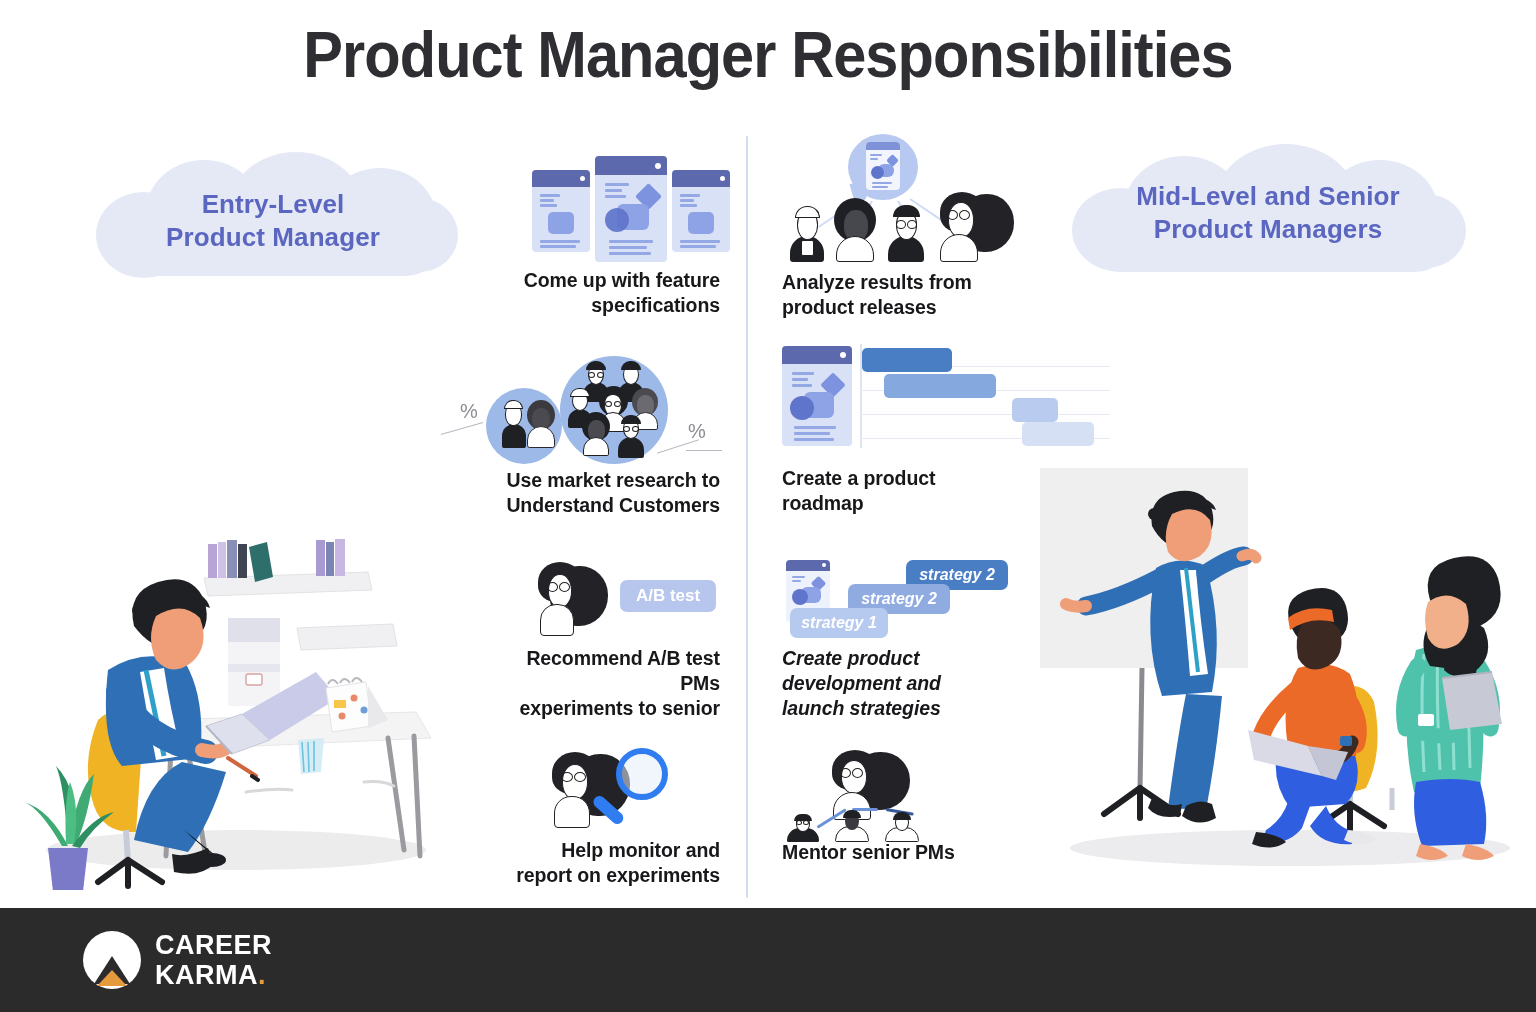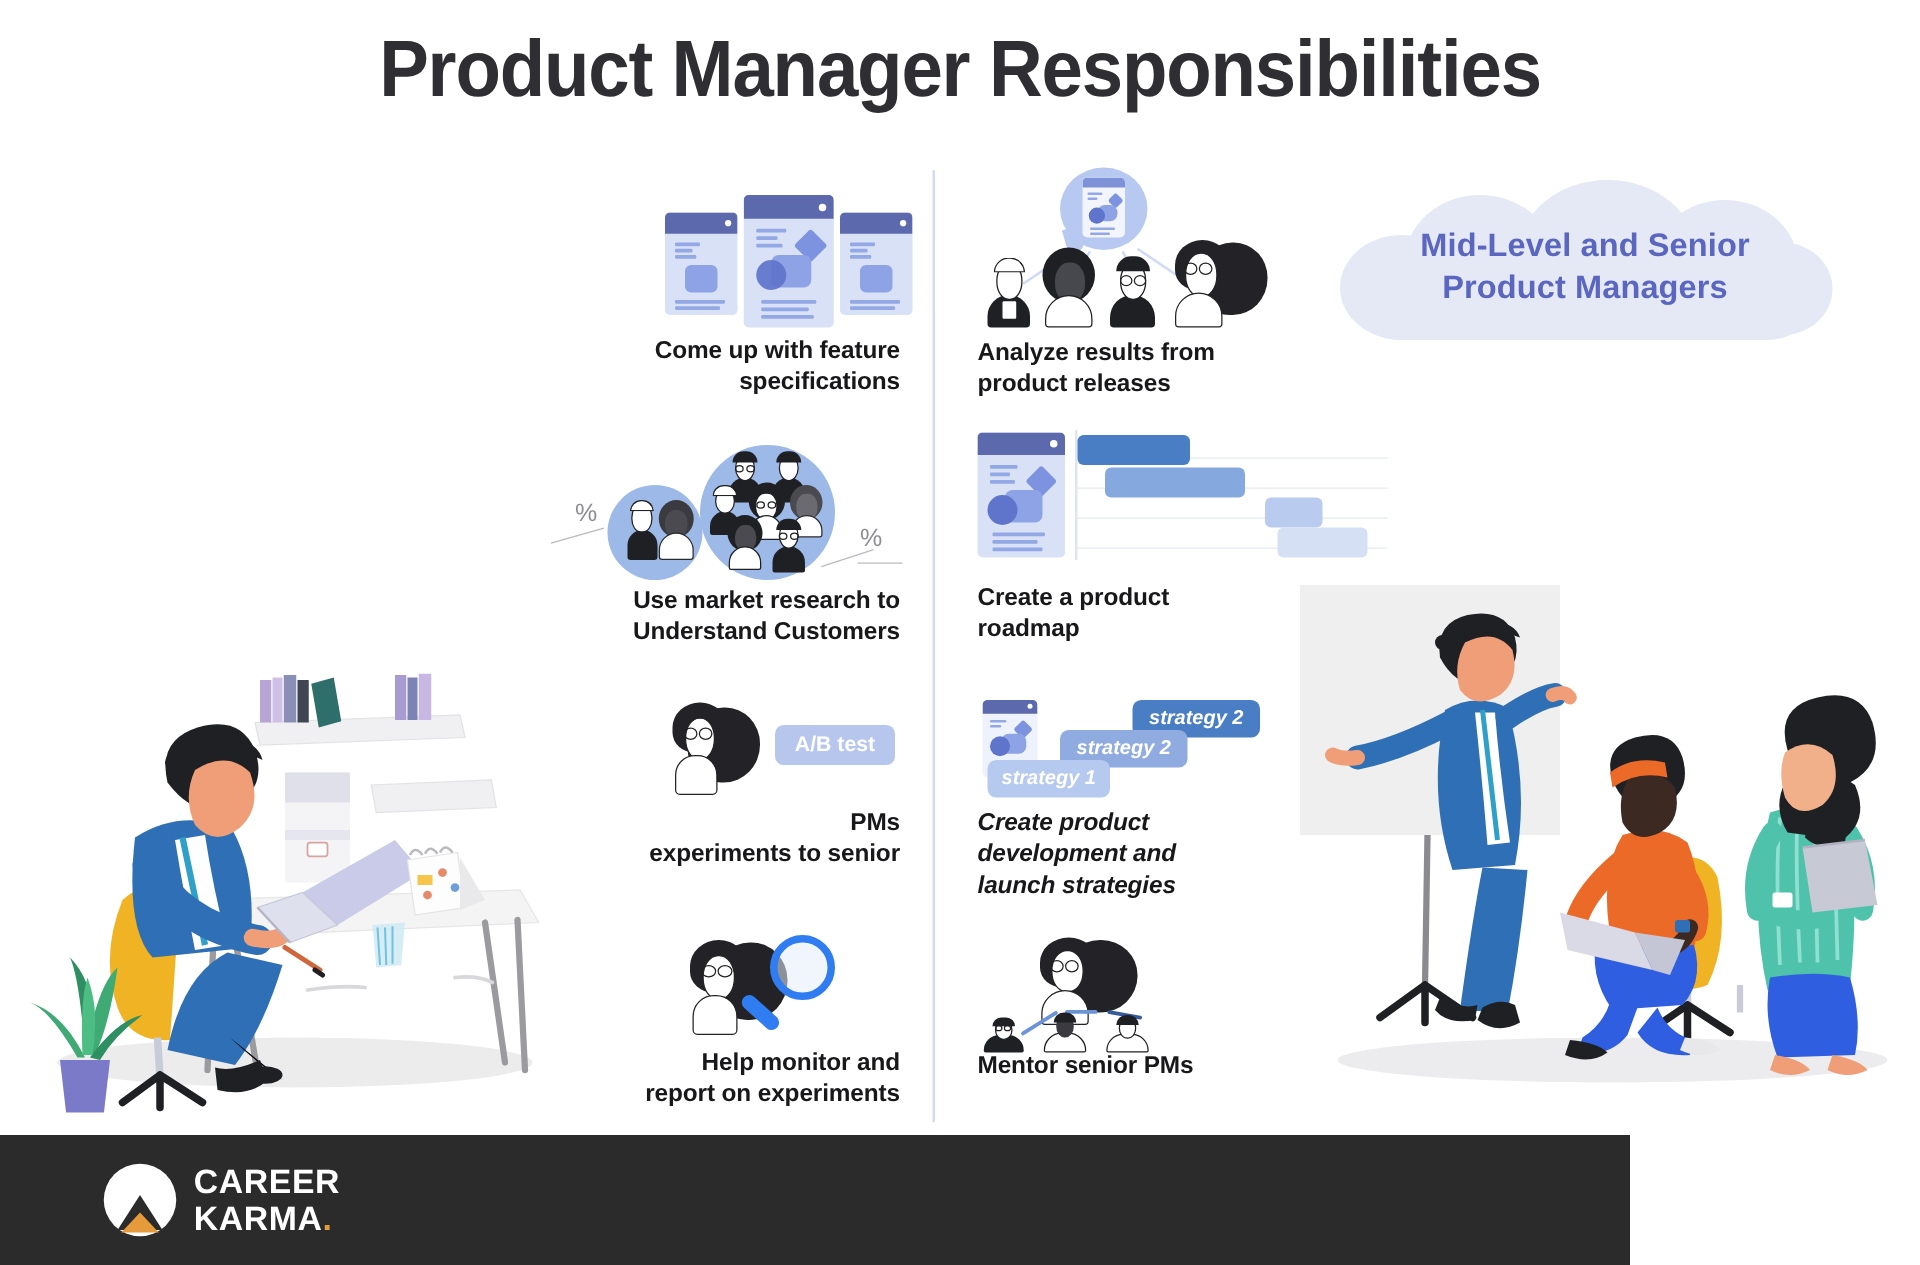--- a/index.html
+++ b/index.html
@@ -71,21 +71,21 @@
   .gantt .grow { position: absolute; left: 0; right: 0; height: 1px; background: #e4e9f2; }
   .gantt .gbar { position: absolute; border-radius: 5px; }
   .gantt .gaxis { position: absolute; left: 0; top: 0; bottom: 0; width: 1.5px; background: #dfe5f0; }
 
   
   .pct { position: absolute; font-size: 20px; color: #8c8c94; font-weight: 500; }
   .pline { position: absolute; background: #b9b9c2; height: 1.4px; }
 
   
   .footer {
-    position: absolute; left: 0; bottom: 0; width: 1304px; height: 104px;
+    position: absolute; left: 0; bottom: 0; width: 1536px; height: 104px;
     background: #2b2b2b;
   }
   .logo-mark { position: absolute; left: 82px; top: 22px; width: 60px; height: 60px; }
   .logo-text {
     position: absolute; left: 155px; top: 22px;
     color: #ffffff; font-weight: 700; font-size: 27px; line-height: 30px;
     letter-spacing: 0.5px;
     font-family: "Liberation Sans Narrow","Liberation Sans",sans-serif;
   }
   .logo-dot { color: #e59a3c; }
@@ -93,20 +93,32 @@
   
   .illus { position: absolute; }
 </style>
 </head>
 <body>
 
 <div class="page">
 
   <div class="title">Product Manager Responsibilities</div>
 
+  <div class="cloud" style="left:88px; top:158px; width:370px; height:118px;">
+    <div class="puff" style="left:8px;  top:34px;  width:96px;  height:86px;"></div>
+    <div class="puff" style="left:58px; top:2px;   width:116px; height:104px;"></div>
+    <div class="puff" style="left:140px;top:-6px;  width:136px; height:118px;"></div>
+    <div class="puff" style="left:236px;top:10px;  width:112px; height:100px;"></div>
+    <div class="puff" style="left:292px;top:40px;  width:78px;  height:74px;"></div>
+    <div class="base" style="left:18px; top:46px;  width:336px; height:72px;"></div>
+    <div class="cloudtext" style="padding-top:30px;">
+      <div>Entry-Level</div>
+      <div>Product Manager</div>
+    </div>
+  </div>
 
   <div class="cloud" style="left:1068px; top:152px; width:400px; height:120px;">
     <div class="puff" style="left:4px;   top:36px; width:98px;  height:84px;"></div>
     <div class="puff" style="left:56px;  top:4px;  width:120px; height:106px;"></div>
     <div class="puff" style="left:146px; top:-8px; width:144px; height:122px;"></div>
     <div class="puff" style="left:254px; top:8px;  width:116px; height:102px;"></div>
     <div class="puff" style="left:318px; top:42px; width:80px;  height:74px;"></div>
     <div class="base" style="left:16px;  top:46px; width:368px; height:74px;"></div>
     <div class="cloudtext" style="padding-top:28px;">
       <div>Mid-Level and Senior</div>
@@ -233,20 +245,21 @@
           <div style="position:absolute; left:22px; top:6px; width:58px; height:60px; background:#232327; border-radius:50% 48% 50% 46%;"></div>
           <div style="position:absolute; left:10px; top:2px; width:44px; height:40px; background:#232327; border-radius:50% 50% 40% 40%;"></div>
           <div style="position:absolute; left:20px; top:14px; width:24px; height:34px; background:#fff; border:1.8px solid #232327; border-radius:48%;"></div>
           <div style="position:absolute; left:12px; top:44px; width:34px; height:32px; background:#fff; border:1.8px solid #232327; border-radius:16px 16px 4px 4px;"></div>
           <div class="glass" style="left:19px; top:22px; width:11px; height:10px; border-width:1.8px;"></div>
           <div class="glass" style="left:31px; top:22px; width:11px; height:10px; border-width:1.8px;"></div>
         </div>
         <div class="badge" style="left:180px; top:24px; width:96px; height:32px; background:#b6c6ed; font-size:17px;">A/B test</div>
       </div>
       <div class="caption" style="width:280px; margin-top:2px;">
+        <div>Recommend A/B test</div>
         <div>PMs</div>
         <div>experiments to senior</div>
       </div>
     </div>
 
     <div class="item" style="left:440px; top:742px; width:280px;">
       <div style="position:relative; height:96px;">
         <div class="av" style="left:106px; top:6px; width:88px; height:88px;">
           <div style="position:absolute; left:24px; top:6px; width:60px; height:62px; background:#232327; border-radius:50% 48% 50% 46%;"></div>
           <div style="position:absolute; left:6px; top:4px; width:46px; height:42px; background:#232327; border-radius:50% 50% 40% 40%;"></div>

